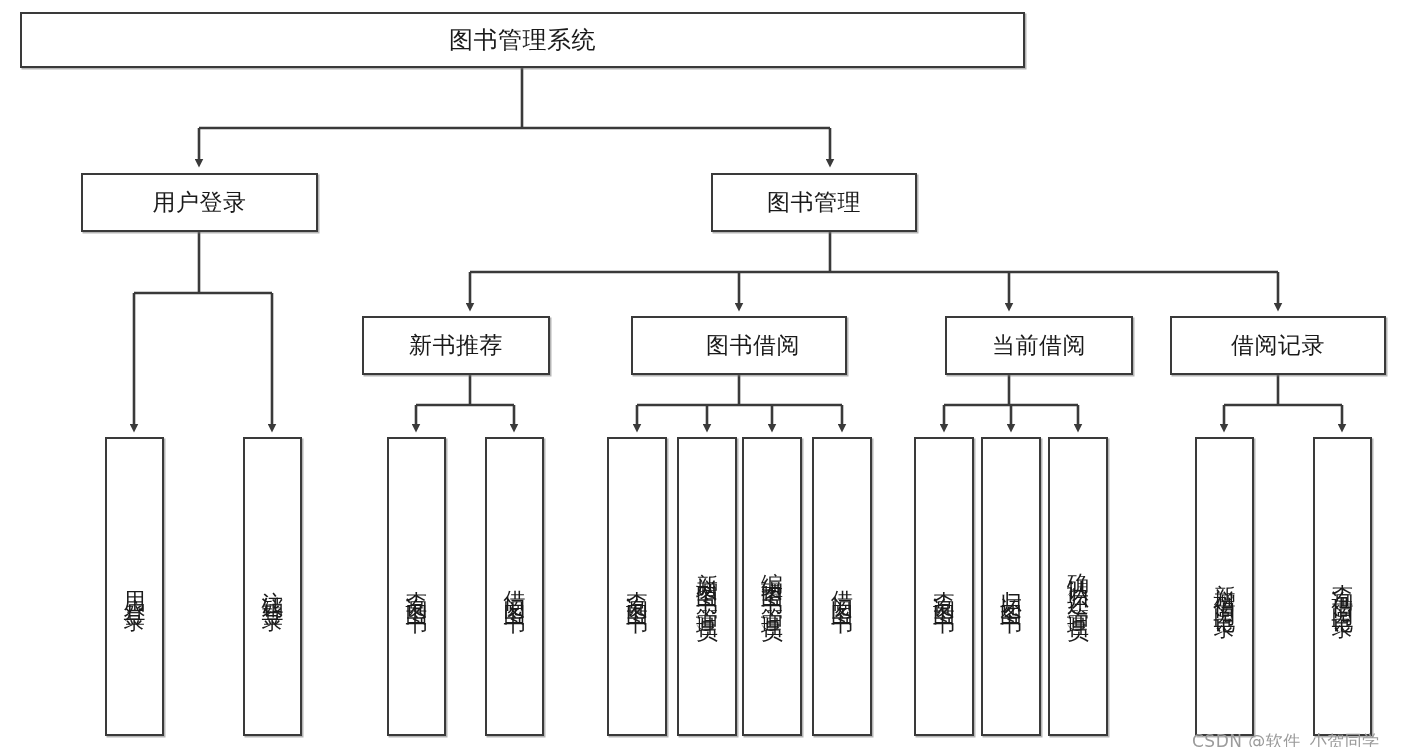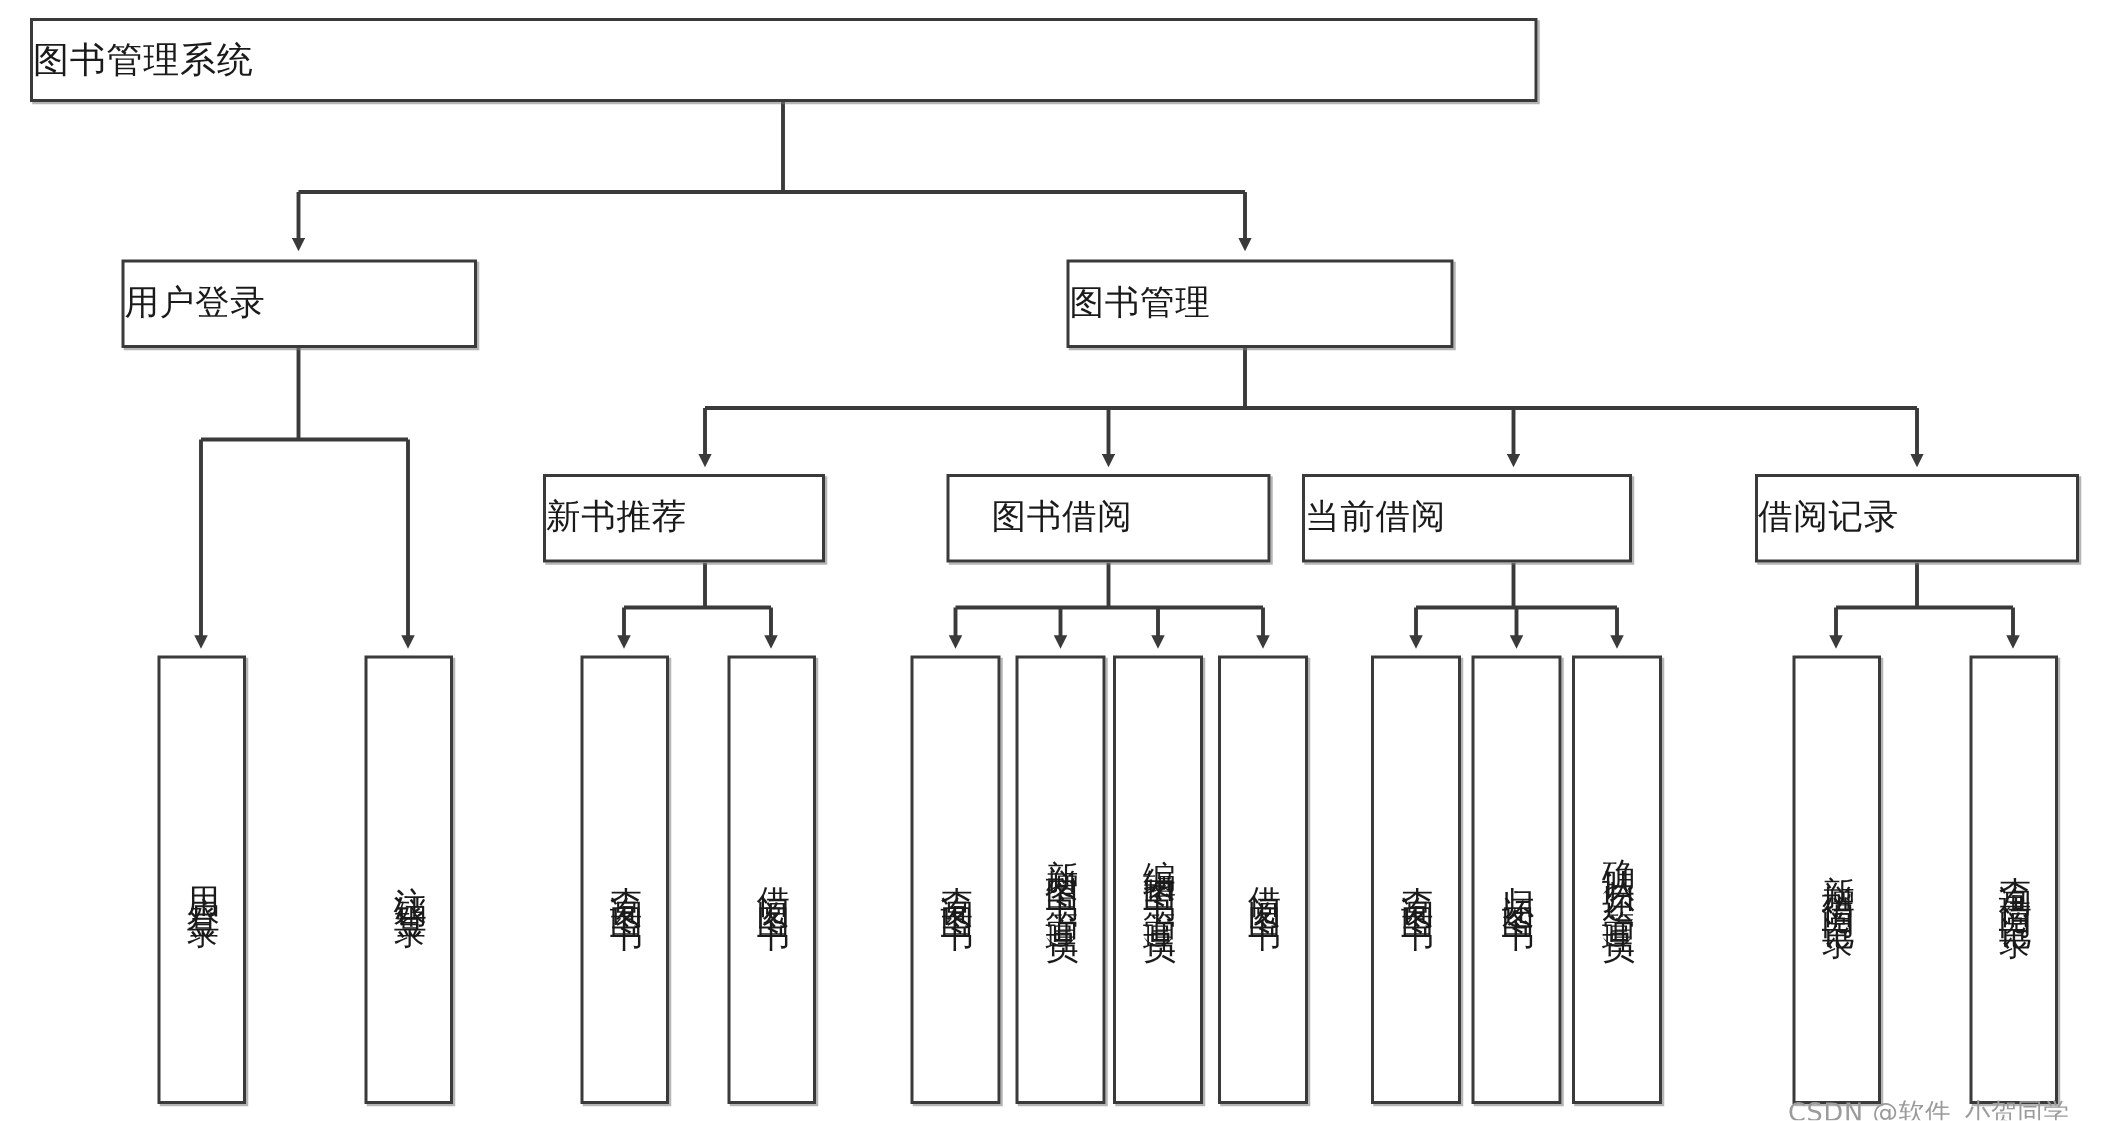--- a/index.html
+++ b/index.html
@@ -25,21 +25,21 @@
     width: 1405px;
     height: 747px;
   }
   .node {
     position: absolute;
     box-sizing: border-box;
     border: 2px solid #3a3a3a;
     background: #ffffff;
     display: flex;
     align-items: center;
-    justify-content: flex-start;
+    justify-content: center;
     box-shadow: 1.5px 1.5px 0 rgba(120,120,120,0.55);
   }
   .node-label {
     color: #1a1a1a;
     line-height: 1.18;
     white-space: nowrap;
   }
   
   .node.horiz .node-label {
     font-size: 23px;
@@ -125,31 +125,31 @@
     </g>
   </svg>
 
   <div class="node root horiz" style="left:20px; top:12px; width:1005px; height:56px;">
     <span class="node-label">图书管理系统</span>
   </div>
 
   <div class="node horiz" style="left:81px; top:173px; width:237px; height:59px;">
     <span class="node-label">用户登录</span>
   </div>
-  <div class="node horiz" style="left:711px; top:173px; width:258px; height:59px;">
+  <div class="node horiz" style="left:711px; top:173px; width:206px; height:59px;">
     <span class="node-label">图书管理</span>
   </div>
 
   <div class="node horiz" style="left:362px; top:316px; width:188px; height:59px;">
     <span class="node-label">新书推荐</span>
   </div>
   <div class="node horiz" style="left:631px; top:316px; width:216px; height:59px;padding-left:28px;">
     <span class="node-label">图书借阅</span>
   </div>
-  <div class="node horiz" style="left:868px; top:316px; width:220px; height:59px;">
+  <div class="node horiz" style="left:945px; top:316px; width:188px; height:59px;">
     <span class="node-label">当前借阅</span>
   </div>
   <div class="node horiz" style="left:1170px; top:316px; width:216px; height:59px;">
     <span class="node-label">借阅记录</span>
   </div>
 
   <div class="node vert" style="left:105px; top:437px; width:59px; height:299px;">
     <span class="node-label">用户登录</span>
   </div>
   <div class="node vert" style="left:243px; top:437px; width:59px; height:299px;">

